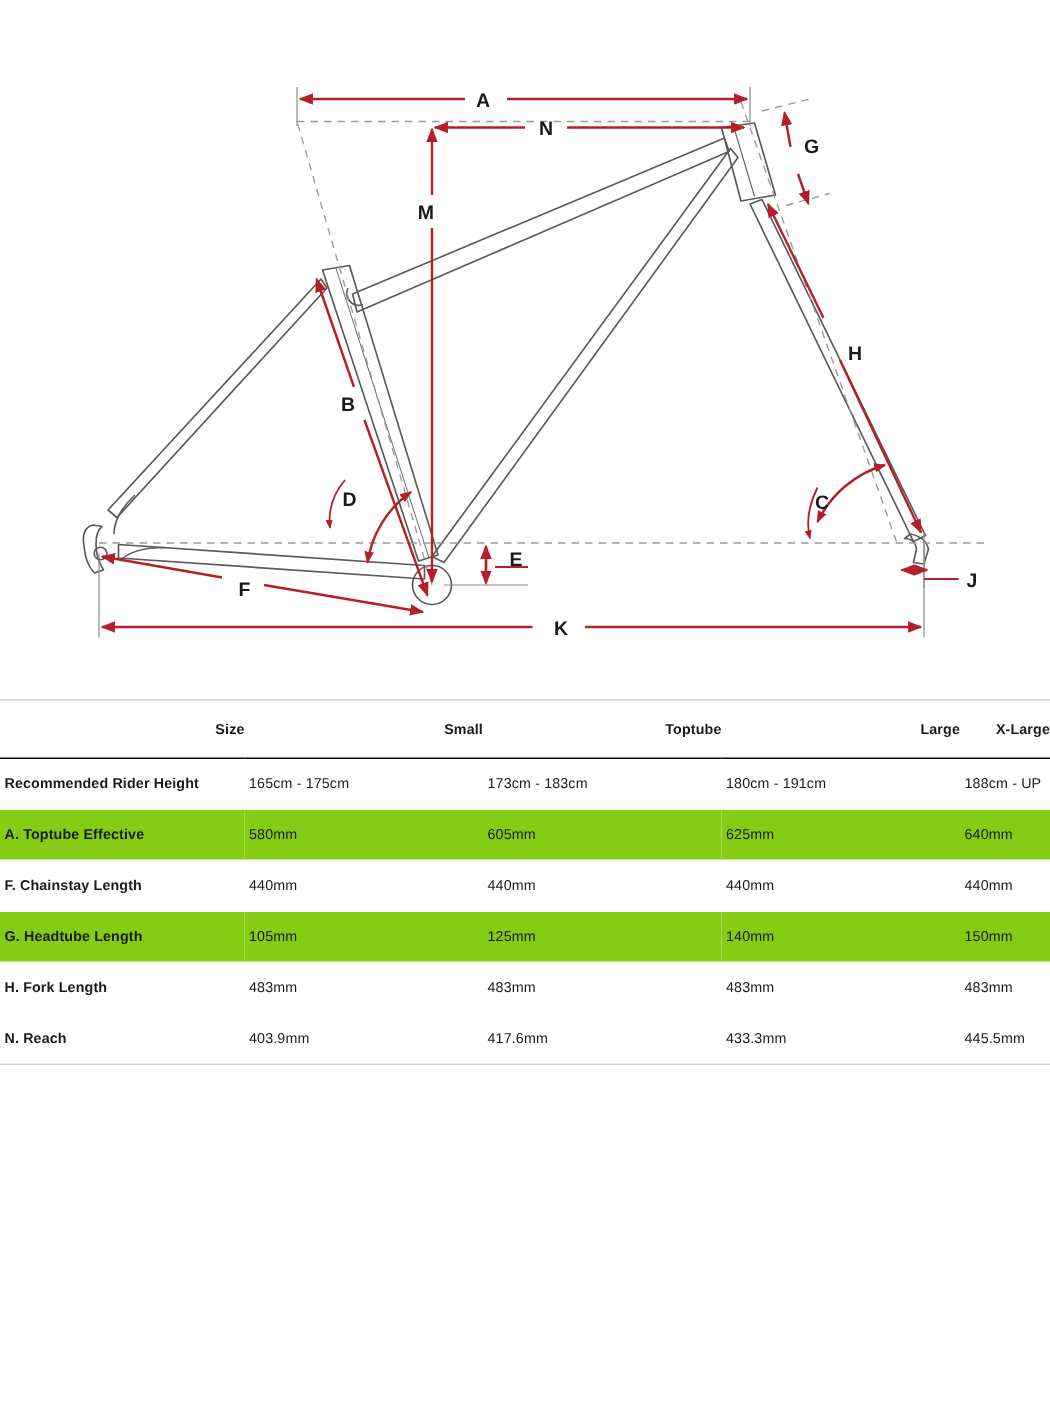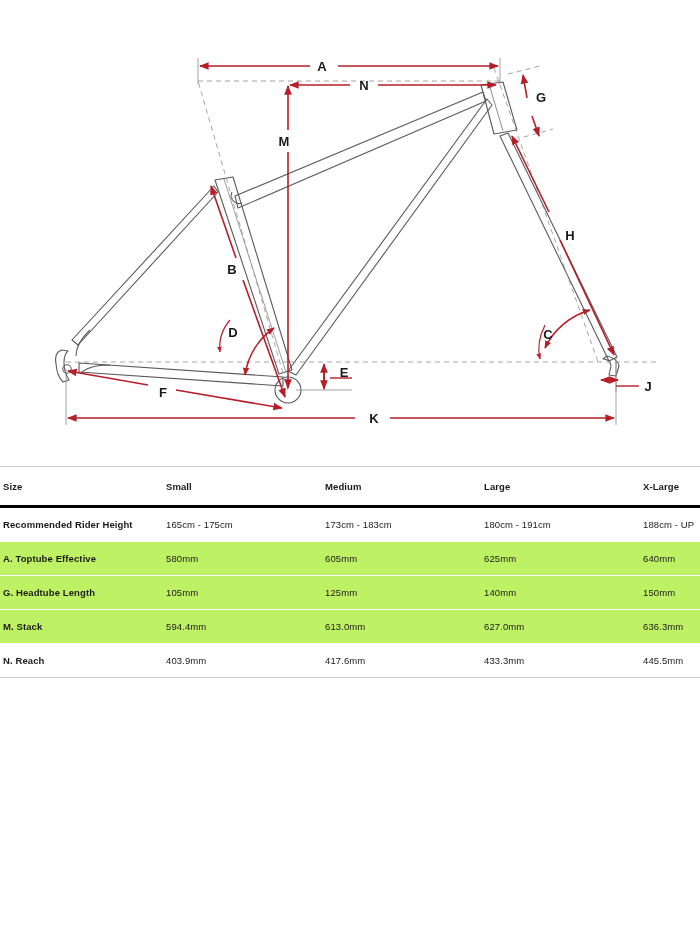--- a/index.html
+++ b/index.html
@@ -63,31 +63,32 @@
     padding: 0 0 0 3px;
     height: 33px;
     font-weight: normal;
     letter-spacing: 0.1px;
   }
   #geo-table thead th {
     font-weight: bold;
     font-size: 9.5px;
     height: 38px;
     border-top: 1px solid #d2d2d2;
-    border-bottom: 3px solid #000000;
+    border-bottom: 1px solid #000000;
     background: #ffffff;
+    text-align: right;
   }
   #geo-table tbody td {
     border-bottom: 1px solid #ffffff;
   }
   #geo-table tbody td.rowlabel {
     font-weight: bold;
   }
   #geo-table tbody tr.alt td {
-    background: #bef264;
+    background: #84cc16;
   }
   #geo-table tbody tr.plain td {
     background: #ffffff;
   }
   #geo-table tbody tr:last-child td {
     border-bottom: 1px solid #d2d2d2;
   }
 </style>
 </head>
 <body>
@@ -249,53 +250,60 @@
       <col class="c-label">
         <col class="c-val">
         <col class="c-val">
         <col class="c-val">
         <col class="c-val-last">
     </colgroup>
     <thead>
       <tr>
         <th>Size</th>
         <th>Small</th>
-        <th>Medium</th>
+        <th>Toptube</th>
         <th>Large</th>
         <th>X-Large</th>
       </tr>
     </thead>
     <tbody id="geo-tbody">
         <tr class="plain">
           <td class="rowlabel">Recommended Rider Height</td>
           <td>165cm - 175cm</td>
           <td>173cm - 183cm</td>
           <td>180cm - 191cm</td>
           <td>188cm - UP</td>
         </tr>
         <tr class="alt">
           <td class="rowlabel">A. Toptube Effective</td>
           <td>580mm</td>
           <td>605mm</td>
           <td>625mm</td>
           <td>640mm</td>
         </tr>
+        <tr class="plain">
+          <td class="rowlabel">F. Chainstay Length</td>
+          <td>440mm</td>
+          <td>440mm</td>
+          <td>440mm</td>
+          <td>440mm</td>
+        </tr>
         <tr class="alt">
           <td class="rowlabel">G. Headtube Length</td>
           <td>105mm</td>
           <td>125mm</td>
           <td>140mm</td>
           <td>150mm</td>
         </tr>
-        <tr class="alt">
-          <td class="rowlabel">M. Stack</td>
-          <td>594.4mm</td>
-          <td>613.0mm</td>
-          <td>627.0mm</td>
-          <td>636.3mm</td>
+        <tr class="plain">
+          <td class="rowlabel">H. Fork Length</td>
+          <td>483mm</td>
+          <td>483mm</td>
+          <td>483mm</td>
+          <td>483mm</td>
         </tr>
         <tr class="plain">
           <td class="rowlabel">N. Reach</td>
           <td>403.9mm</td>
           <td>417.6mm</td>
           <td>433.3mm</td>
           <td>445.5mm</td>
         </tr>
       </tbody>
   </table>

